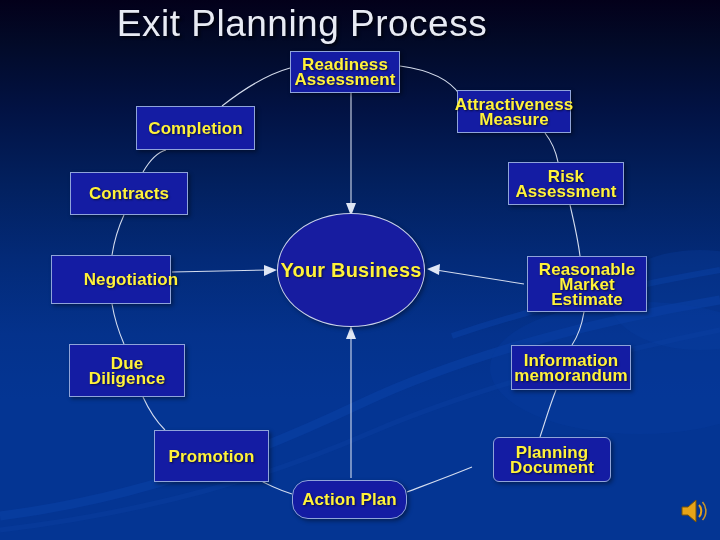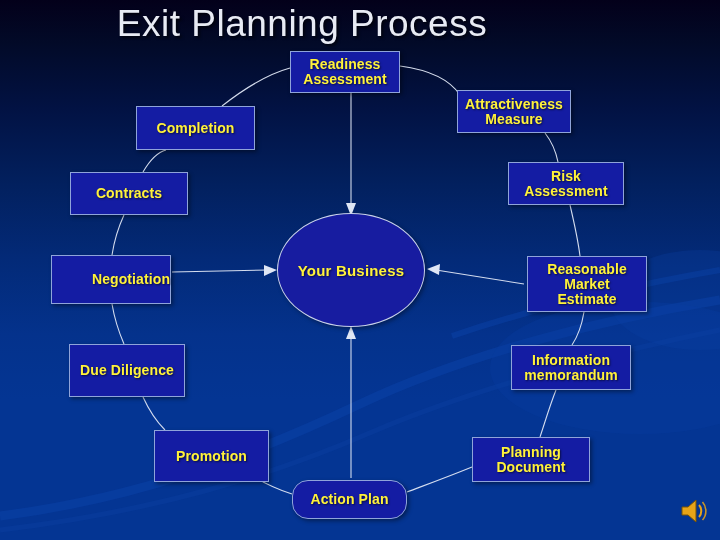--- a/index.html
+++ b/index.html
@@ -66,42 +66,42 @@
     background: #171CA0;
     border: 1px solid #c9d2ea;
     box-sizing: border-box;
     display: flex;
     align-items: center;
     justify-content: center;
     box-shadow: 2px 2px 4px rgba(0,0,0,0.35);
   }
   #center-node .ctext {
     color: #FFF23A;
-    font-size: 15px;
+    font-size: 20px;
     font-weight: bold;
     letter-spacing: 0.2px;
     text-shadow: 1px 1px 2px rgba(0,0,0,0.6);
     white-space: nowrap;
   }
 
   
   .node {
     position: absolute;
     background: #141CA3;
     border: 1px solid #8fa4da;
     box-sizing: border-box;
     display: flex;
     align-items: center;
     justify-content: center;
     text-align: center;
     box-shadow: 2px 2px 4px rgba(0,0,0,0.4);
   }
   .node .ntext {
     color: #FFF23A;
-    font-size: 14px;
+    font-size: 17px;
     font-weight: bold;
     line-height: 15px;
     letter-spacing: 0.1px;
     text-shadow: 1px 1px 2px rgba(0,0,0,0.6);
     white-space: pre-line;
     padding: 0 4px;
   }
 
   
   #speaker-icon {
@@ -179,21 +179,21 @@
     <span class="ntext">Reasonable
 Market
 Estimate</span>
   </div>
 
   <div class="node" style="left:511px;top:345px;width:120px;height:45px;">
     <span class="ntext">Information
 memorandum</span>
   </div>
 
-  <div class="node" style="left:472px;top:437px;width:118px;height:45px;">
+  <div class="node" style="left:493px;top:437px;width:118px;height:45px;border-radius:6px;">
     <span class="ntext">Planning
 Document</span>
   </div>
 
   <div class="node" style="left:292px;top:480px;width:115px;height:39px;border-radius:16px;">
     <span class="ntext">Action Plan</span>
   </div>
 
   <div class="node" style="left:138px;top:430px;width:115px;height:52px;margin-left:16px;">
     <span class="ntext">Promotion</span>

